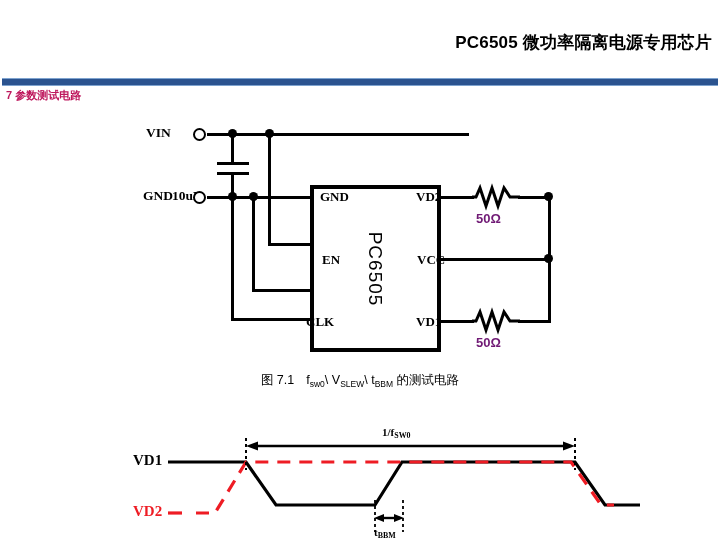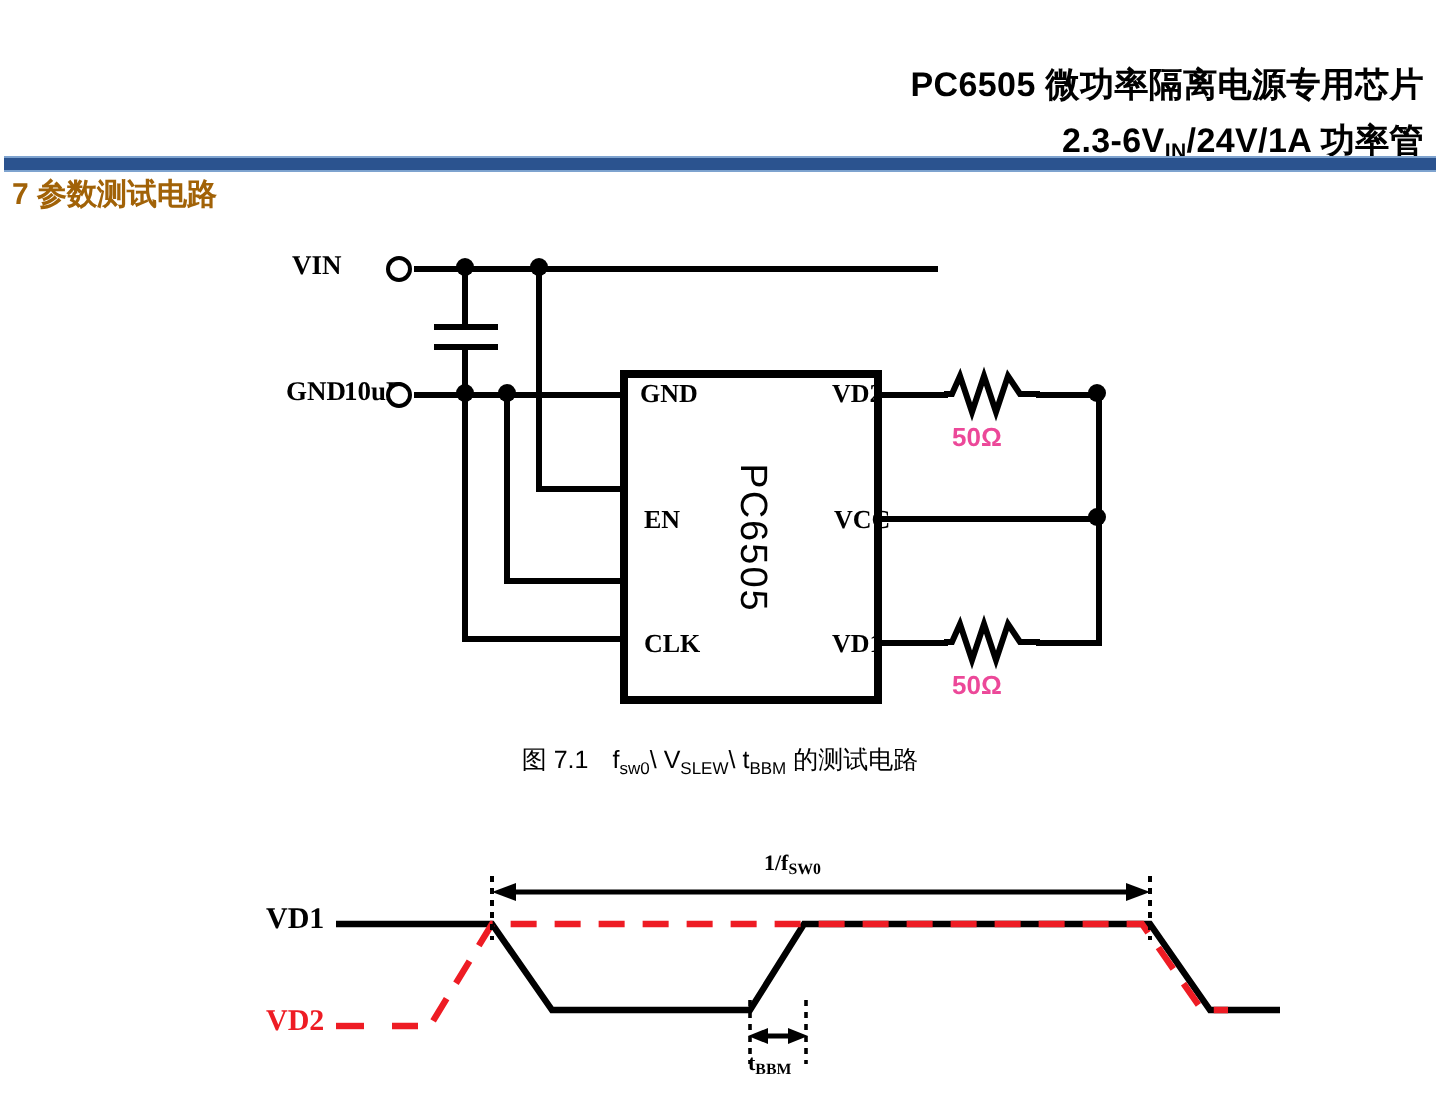--- a/index.html
+++ b/index.html
@@ -51,23 +51,23 @@
     border-top: 1.5px solid #7ea3cf;
     border-bottom: 1.5px solid #7ea3cf;
     box-sizing: border-box;
   }
 
   
   #section-heading {
     position: absolute;
     left: 6px; top: 88px;
     font-family: "Liberation Sans", "DejaVu Sans", sans-serif;
-    font-size: 15px;
-    font-weight: bold;
-    color: #a16207;
+    font-size: 11px;
+    font-weight: bold;
+    color: #be185d;
     white-space: nowrap;
   }
 
   
   #circuit {
     position: absolute;
     left: 0; top: 112px;
     width: 656px; height: 262px;
   }
   .wire {
@@ -149,21 +149,21 @@
     font-weight: bold;
     font-size: 13.5px;
     white-space: nowrap;
   }
 
   .res-label {
     position: absolute;
     font-family: "Liberation Sans", "DejaVu Sans", sans-serif;
     font-weight: bold;
     font-size: 13px;
-    color: #ec4899;
+    color: #701a75;
     white-space: nowrap;
   }
 
   
   #fig-caption {
     position: absolute;
     left: 0; top: 372px;
     width: 720px;
     text-align: center;
     font-family: "Liberation Sans", "DejaVu Sans", sans-serif;
@@ -208,23 +208,20 @@
     vertical-align: baseline;
     position: relative;
     top: 0.28em;
   }
 </style>
 </head>
 <body>
 
 <div id="header">
   <div class="hdr-line" id="hdr-line1">PC6505 微功率隔离电源专用芯片</div>
-  <div class="hdr-line" id="hdr-line2">
-    <span>2.3-6V</span><sub>IN</sub><span>/24V/1A 功率管</span>
-  </div>
 </div>
 
 <div id="blue-rule"></div>
 
 <div id="section-heading">7  参数测试电路</div>
 
 <div id="circuit">
 
   <div class="net-label" style="left:146px; top:13px;">VIN</div>
   <div class="term" style="left:193px; top:16px;"></div>
@@ -257,21 +254,21 @@
   <div class="wire wire-v" style="left:252px; top:84px; height:96px;"></div>
   <div class="wire wire-h" style="left:252px; top:177px; width:61px;"></div>
 
   <div id="ic-body"></div>
   <div id="ic-name">
     <span>PC6505</span>
   </div>
 
   <div class="pin-label" style="left:320px; top:77px;">GND</div>
   <div class="pin-label" style="left:322px; top:140px;">EN</div>
-  <div class="pin-label" style="left:322px; top:202px;">CLK</div>
+  <div class="pin-label" style="left:306px; top:202px;">CLK</div>
 
   <div class="pin-label" style="left:416px; top:77px;">VD2</div>
   <div class="pin-label" style="left:417px; top:140px;">VCC</div>
   <div class="pin-label" style="left:416px; top:202px;">VD1</div>
 
   <div class="wire wire-v" style="left:231px; top:84px; height:125px;"></div>
   <div class="wire wire-h" style="left:231px; top:206px; width:82px;"></div>
 
   <div class="wire wire-h" style="left:438px; top:84px; width:36px;"></div>
 

